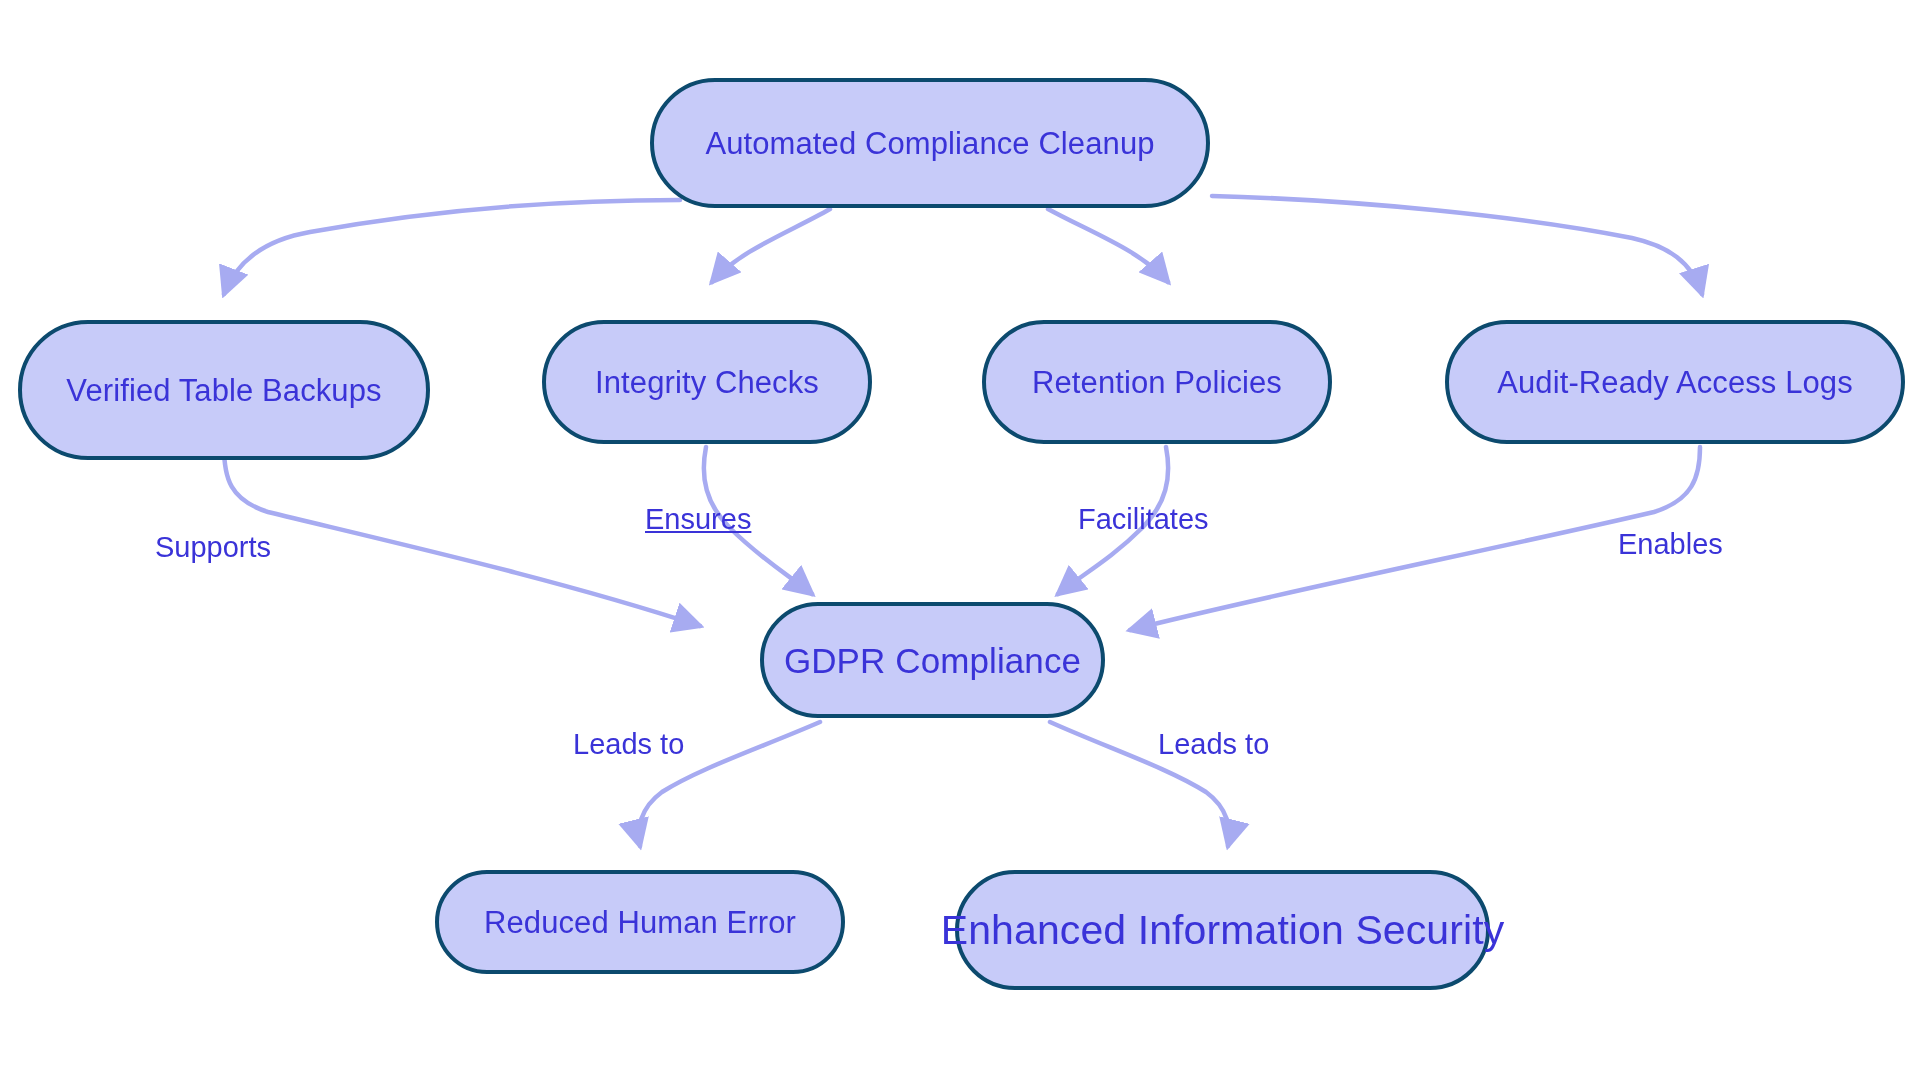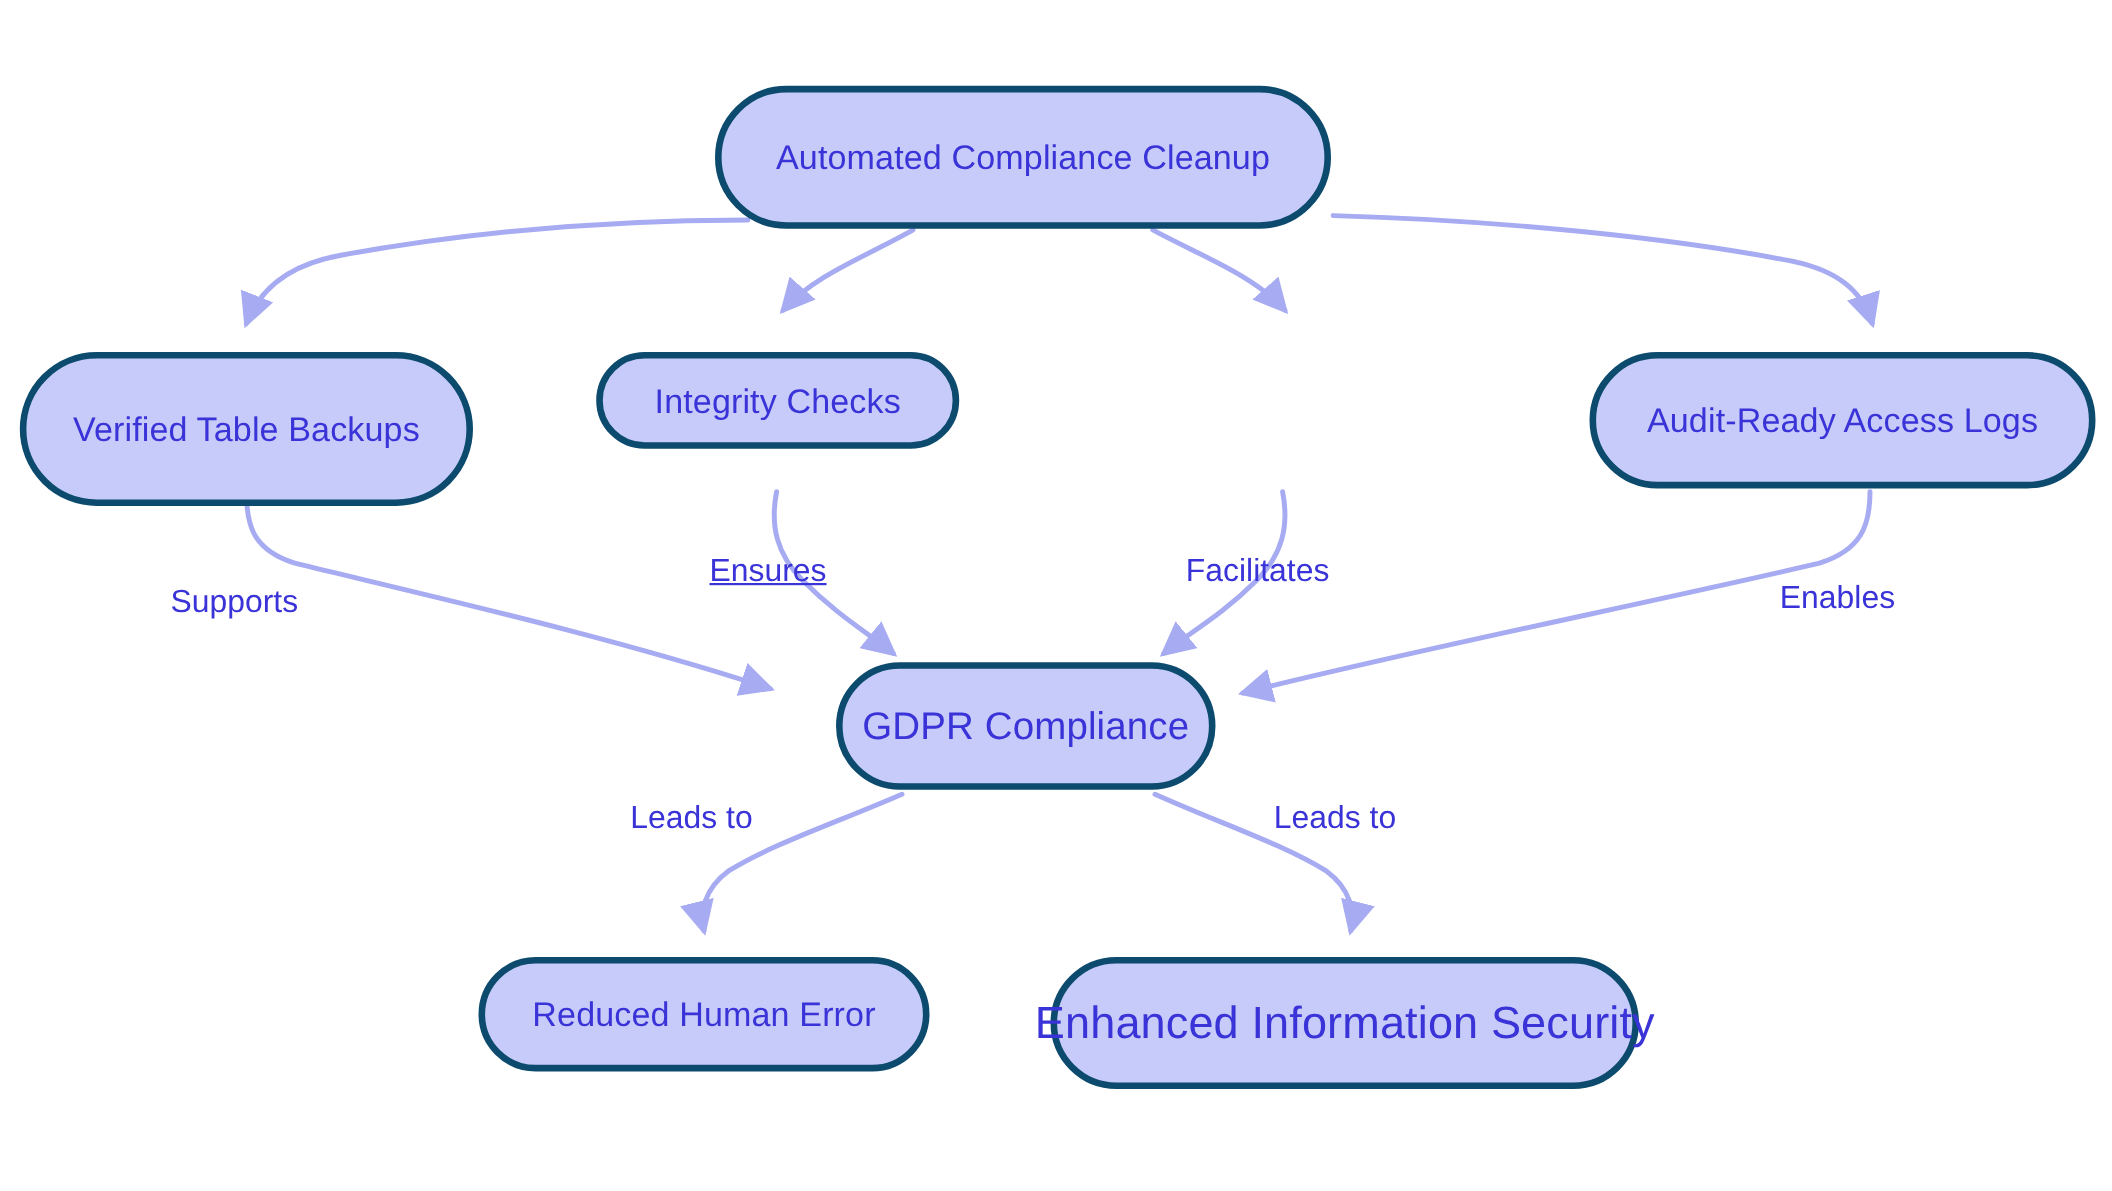--- a/index.html
+++ b/index.html
@@ -25,21 +25,21 @@
     width: 1920px;
     height: 1083px;
   }
   .node {
     position: absolute;
     box-sizing: border-box;
     display: flex;
     align-items: center;
     justify-content: center;
     background: #c7cbf9;
-    border: 6px solid #0c4a6e;
+    border: 4px solid #0c4a6e;
     border-radius: 9999px;
     color: #3a33d8;
     font-family: "Liberation Sans", sans-serif;
     font-weight: 400;
     letter-spacing: 0.1px;
     white-space: nowrap;
     user-select: none;
   }
   .node-label {
     color: #3a33d8;
@@ -93,24 +93,27 @@
   </svg>
 
   <div class="node" style="left:650px; top:78px; width:560px; height:130px; font-size:31px;">
     <span class="node-label">Automated Compliance Cleanup</span>
   </div>
 
   <div class="node" style="left:18px; top:320px; width:412px; height:140px; font-size:31px;">
     <span class="node-label">Verified Table Backups</span>
   </div>
 
-  <div class="node" style="left:542px; top:320px; width:330px; height:88px; font-size:31px;">
+  <div class="node" style="left:542px; top:320px; width:330px; height:124px; font-size:31px;">
     <span class="node-label">Integrity Checks</span>
   </div>
 
+  <div class="node" style="left:982px; top:320px; width:350px; height:124px; font-size:31px;">
+    <span class="node-label">Retention Policies</span>
+  </div>
 
   <div class="node" style="left:1445px; top:320px; width:460px; height:124px; font-size:31px;">
     <span class="node-label">Audit-Ready Access Logs</span>
   </div>
 
   <div class="node" style="left:760px; top:602px; width:345px; height:116px; font-size:35px;">
     <span class="node-label">GDPR Compliance</span>
   </div>
 
   <div class="node" style="left:435px; top:870px; width:410px; height:104px; font-size:31px;">

